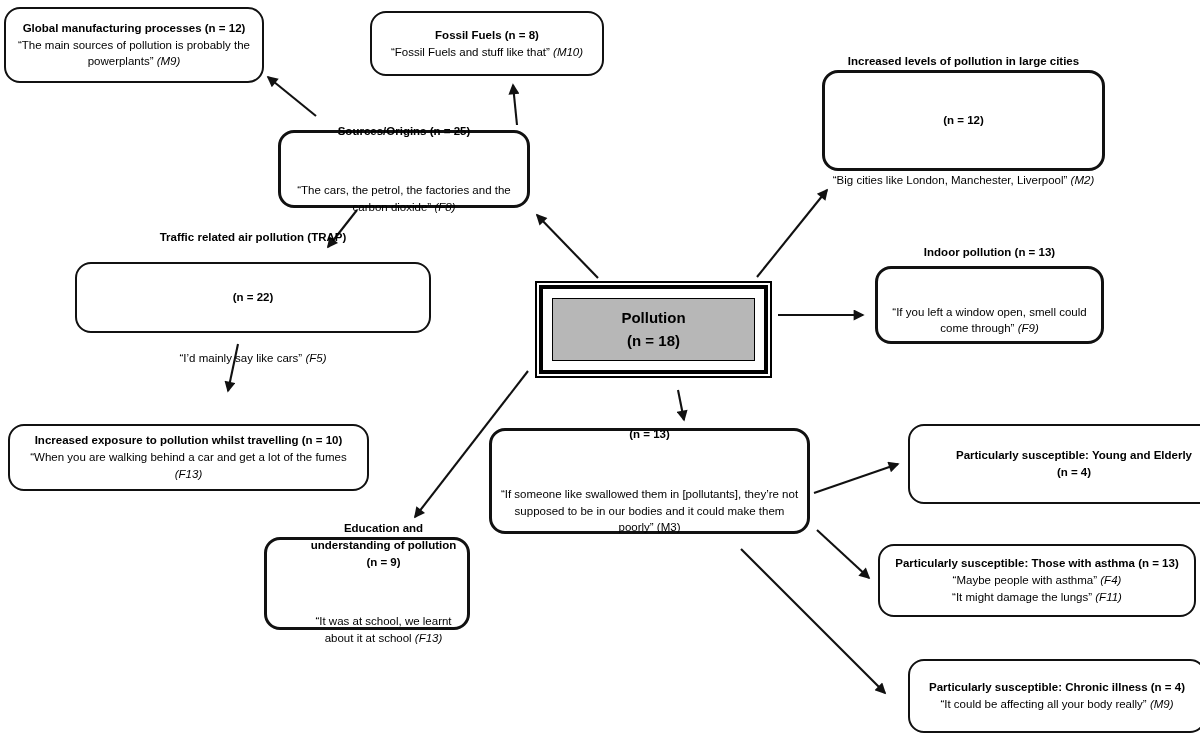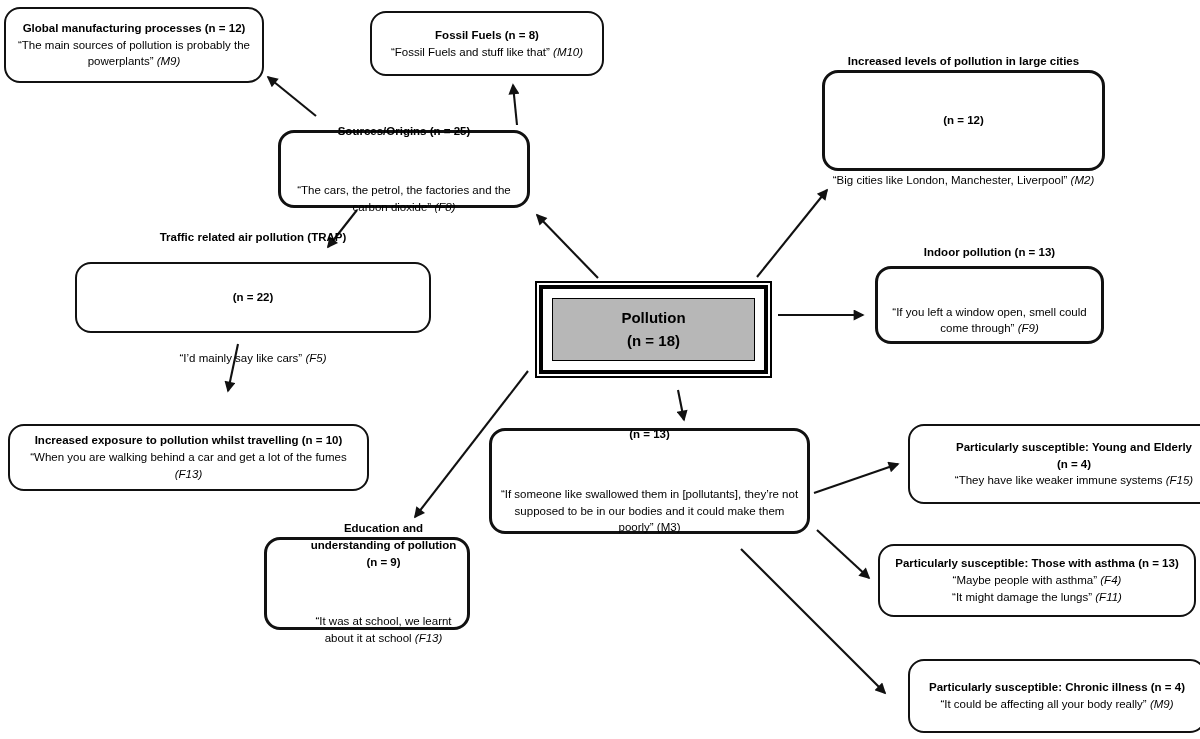--- a/index.html
+++ b/index.html
@@ -95,21 +95,20 @@
   </div>
 
   <div class="node thick" style="left:489px;top:428px;width:321px;height:106px;">
     <div class="title">(n = 13)</div>
     <div class="quote"><span>“If someone like swallowed them in [pollutants], they’re not supposed to be in our bodies and it could make them poorly”</span> <span class="code upright">(M3)</span></div>
   </div>
 
   <div class="node" style="left:908px;top:424px;width:332px;height:80px;align-items:center;">
     <div class="title">Particularly susceptible: Young and Elderly</div>
     <div class="title">(n = 4)</div>
-    <div class="quote"><span>“They have like weaker immune systems</span> <span class="code">(F15)</span></div>
   </div>
 
   <div class="node thick" style="left:264px;top:537px;width:206px;height:93px;padding-left:40px;">
     <div class="title">Education and understanding of pollution (n = 9)</div>
     <div class="quote"><span>“It was at school, we learnt about it at school</span> <span class="code">(F13)</span></div>
   </div>
 
   <div class="node" style="left:878px;top:544px;width:318px;height:73px;">
     <div class="title">Particularly susceptible: Those with asthma (n = 13)</div>
     <div class="quote"><span>“Maybe people with asthma”</span> <span class="code">(F4)</span></div>

